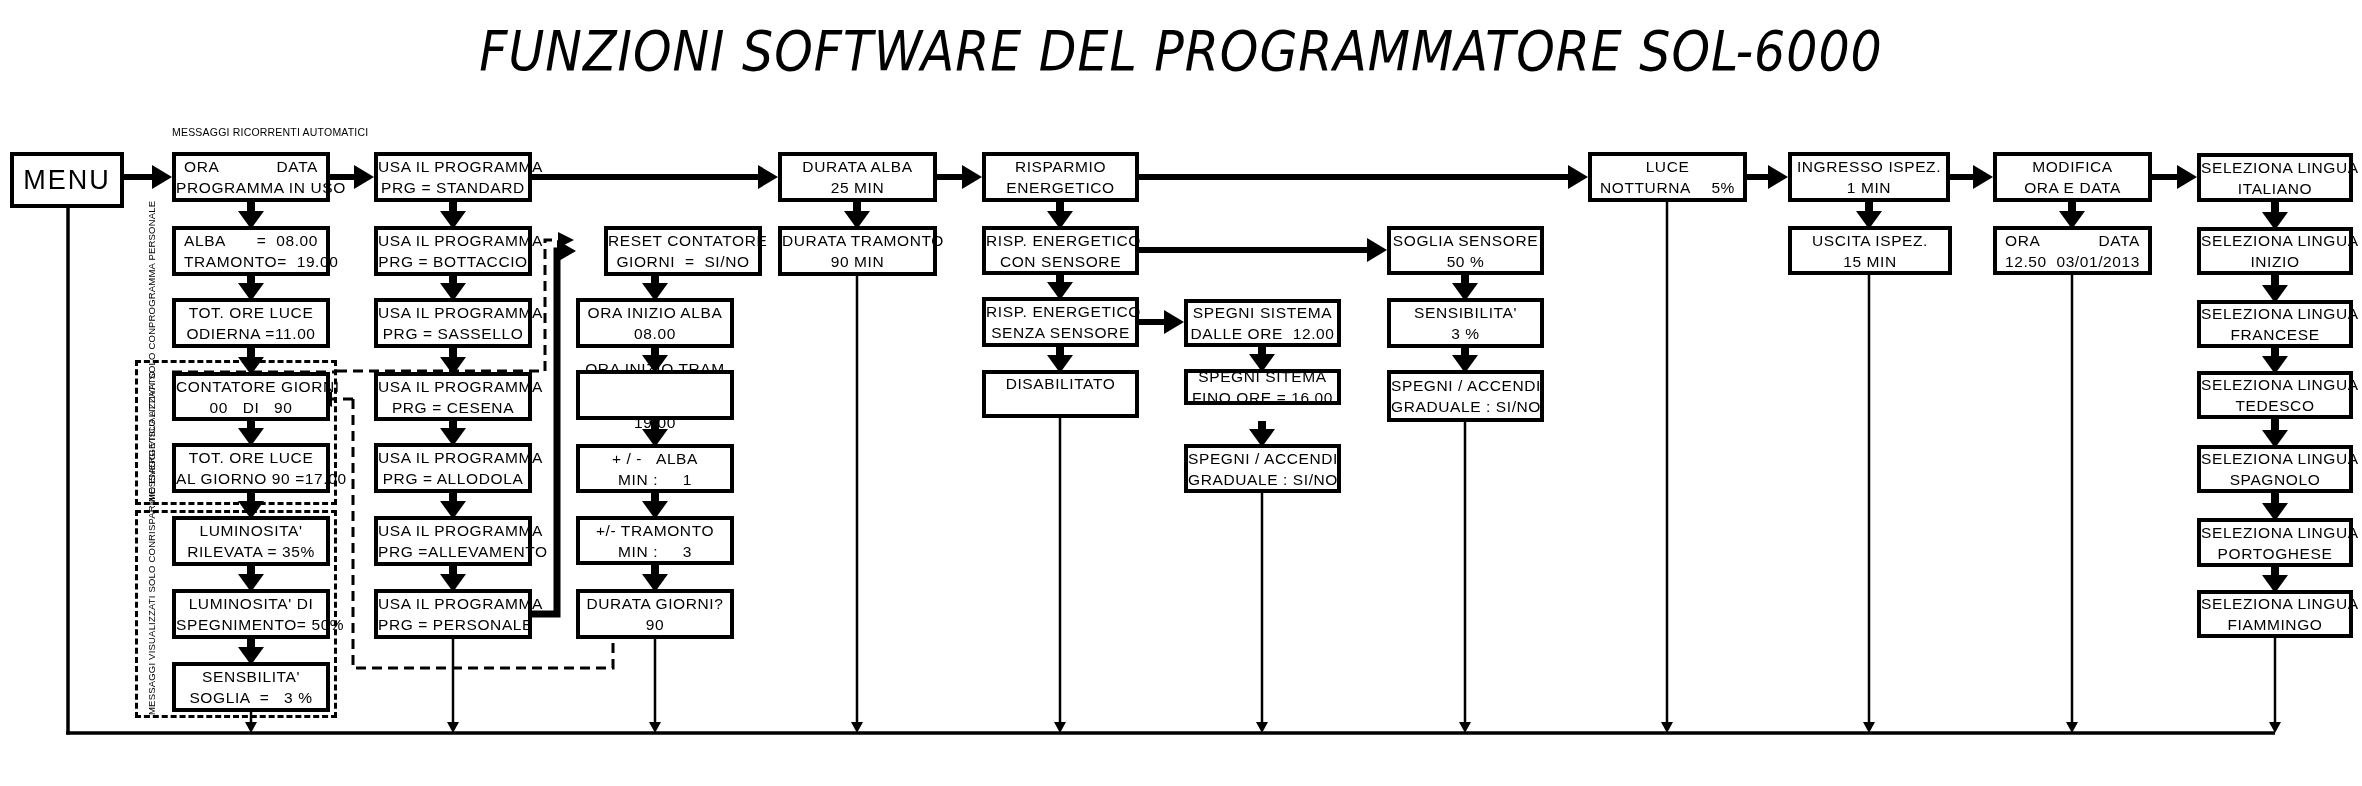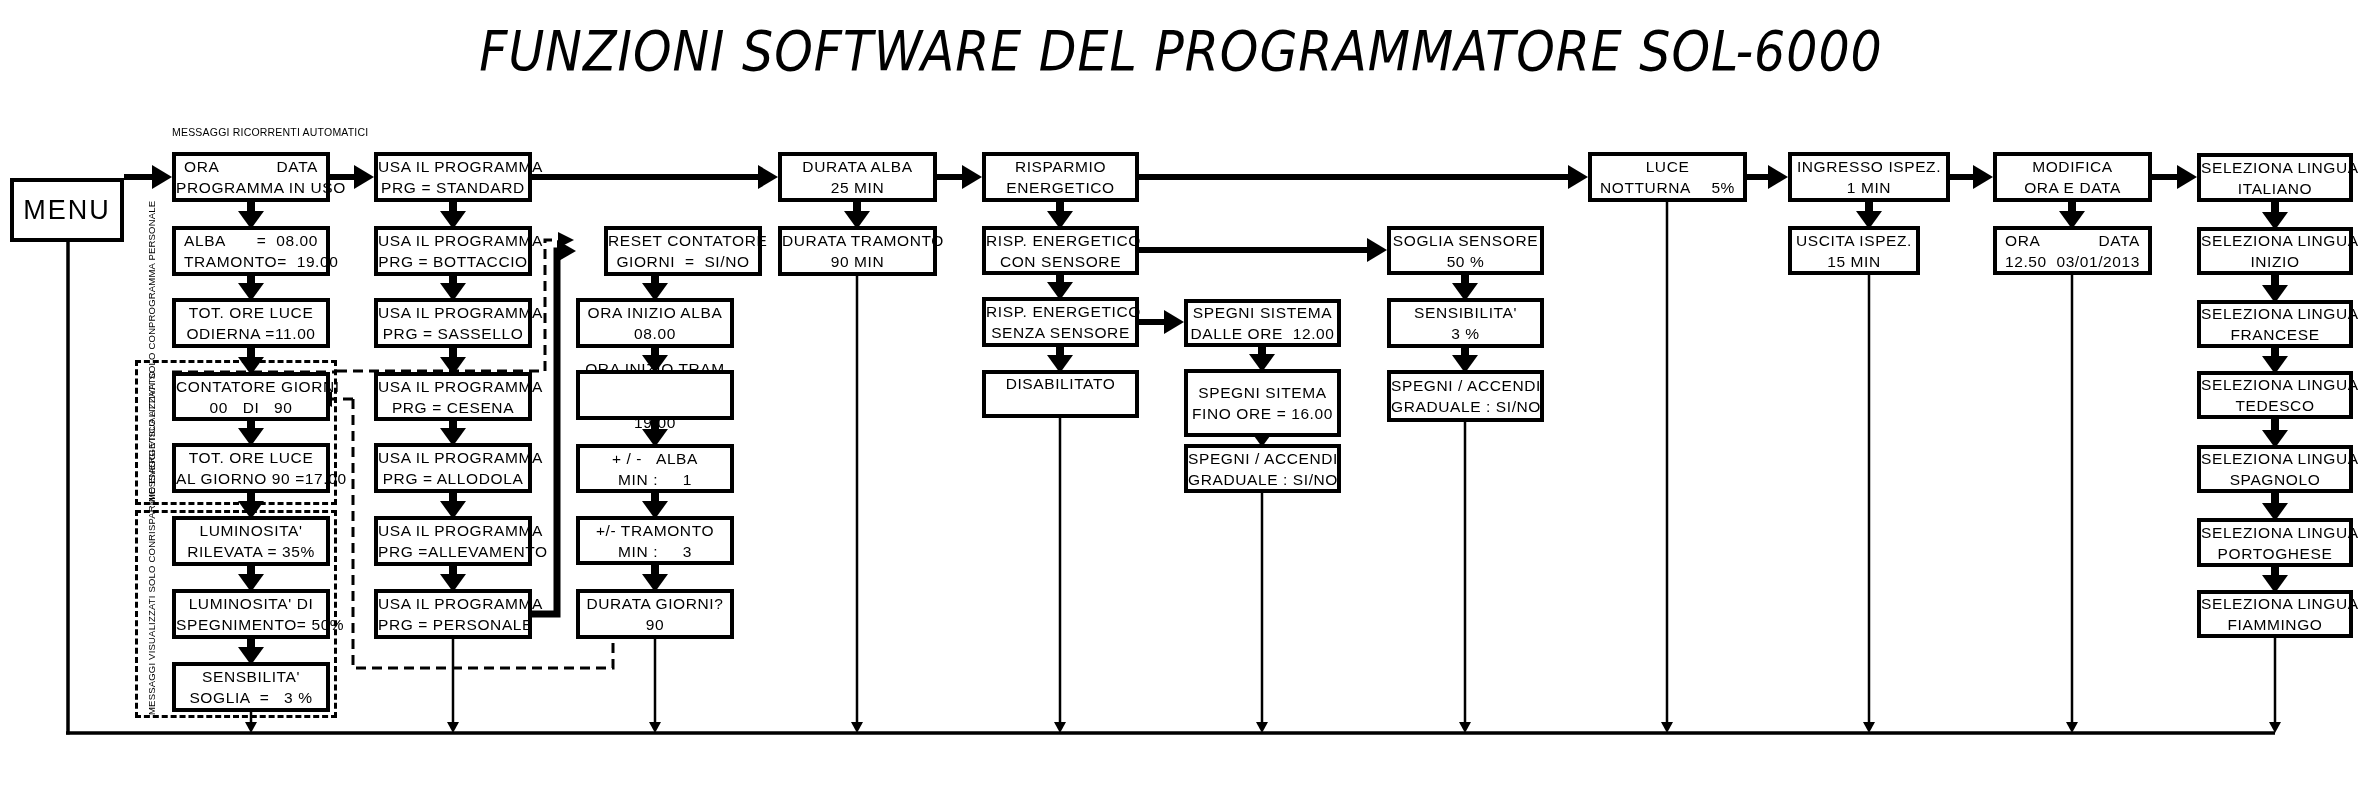--- a/index.html
+++ b/index.html
@@ -165,21 +165,21 @@
       <path d="M176 374 V399 H206" fill="none" stroke="#000" stroke-width="3" stroke-dasharray="10 6"></path>
       <polygon points="222,399 206,391 206,407" fill="#000"></polygon>
       <path d="M353 399 H332" fill="none" stroke="#000" stroke-width="3" stroke-dasharray="10 6"></path>
       <polygon points="316,399 332,391 332,407" fill="#000"></polygon>
       <path d="M337 371 H545 V240 H556" fill="none" stroke="#000" stroke-width="3" stroke-dasharray="10 6"></path>
       <polygon points="574,240 558,232 558,248" fill="#000"></polygon>
       <path d="M353 399 V668 H613 V625 H645" fill="none" stroke="#000" stroke-width="3" stroke-dasharray="10 6"></path>
     </svg>
 
   <div id="boxes">
-      <div class="box menu" style="left: 10px; top: 152px; width: 114px; height: 64px; margin-top: 26px;">
+      <div class="box menu" style="left: 10px; top: 152px; width: 114px; height: 56px;">
         <div class="ln">MENU</div>
       </div>
       <div class="box" style="left: 172px; top: 152px; width: 158px; height: 50px;">
         <div class="ln split"><span>ORA</span><span>DATA</span></div>
         <div class="ln">PROGRAMMA IN USO</div>
       </div>
       <div class="box" style="left: 172px; top: 226px; width: 158px; height: 50px;">
         <div class="ln split"><span>ALBA</span><span>=  08.00</span></div>
         <div class="ln split"><span>TRAMONTO</span><span>=  19.00</span></div>
       </div>
@@ -280,21 +280,21 @@
         <div class="ln">SENZA SENSORE</div>
       </div>
       <div class="box" style="left: 982px; top: 370px; width: 157px; height: 48px;">
         <div class="ln">DISABILITATO</div>
         <div class="ln"></div>
       </div>
       <div class="box" style="left: 1184px; top: 299px; width: 157px; height: 48px;">
         <div class="ln">SPEGNI SISTEMA</div>
         <div class="ln">DALLE ORE  12.00</div>
       </div>
-      <div class="box" style="left: 1184px; top: 369px; width: 157px; height: 68px;">
+      <div class="box" style="left: 1184px; top: 369px; width: 157px; height: 36px;">
         <div class="ln">SPEGNI SITEMA</div>
         <div class="ln">FINO ORE = 16.00</div>
       </div>
       <div class="box" style="left: 1184px; top: 444px; width: 157px; height: 49px;">
         <div class="ln">SPEGNI / ACCENDI</div>
         <div class="ln">GRADUALE : SI/NO</div>
       </div>
       <div class="box" style="left: 1387px; top: 226px; width: 157px; height: 49px;">
         <div class="ln">SOGLIA SENSORE</div>
         <div class="ln">50 %</div>
@@ -308,21 +308,21 @@
         <div class="ln">GRADUALE : SI/NO</div>
       </div>
       <div class="box" style="left: 1588px; top: 152px; width: 159px; height: 50px;">
         <div class="ln">LUCE</div>
         <div class="ln split"><span>NOTTURNA</span><span>5%</span></div>
       </div>
       <div class="box" style="left: 1788px; top: 152px; width: 162px; height: 50px;">
         <div class="ln">INGRESSO ISPEZ.</div>
         <div class="ln">1 MIN</div>
       </div>
-      <div class="box" style="left: 1788px; top: 226px; width: 132px; height: 49px;">
+      <div class="box" style="left: 1788px; top: 226px; width: 164px; height: 49px;">
         <div class="ln">USCITA ISPEZ.</div>
         <div class="ln">15 MIN</div>
       </div>
       <div class="box" style="left: 1993px; top: 152px; width: 159px; height: 50px;">
         <div class="ln">MODIFICA</div>
         <div class="ln">ORA E DATA</div>
       </div>
       <div class="box" style="left: 1993px; top: 226px; width: 159px; height: 49px;">
         <div class="ln split"><span>ORA</span><span>DATA</span></div>
         <div class="ln split"><span>12.50</span><span>03/01/2013</span></div>

